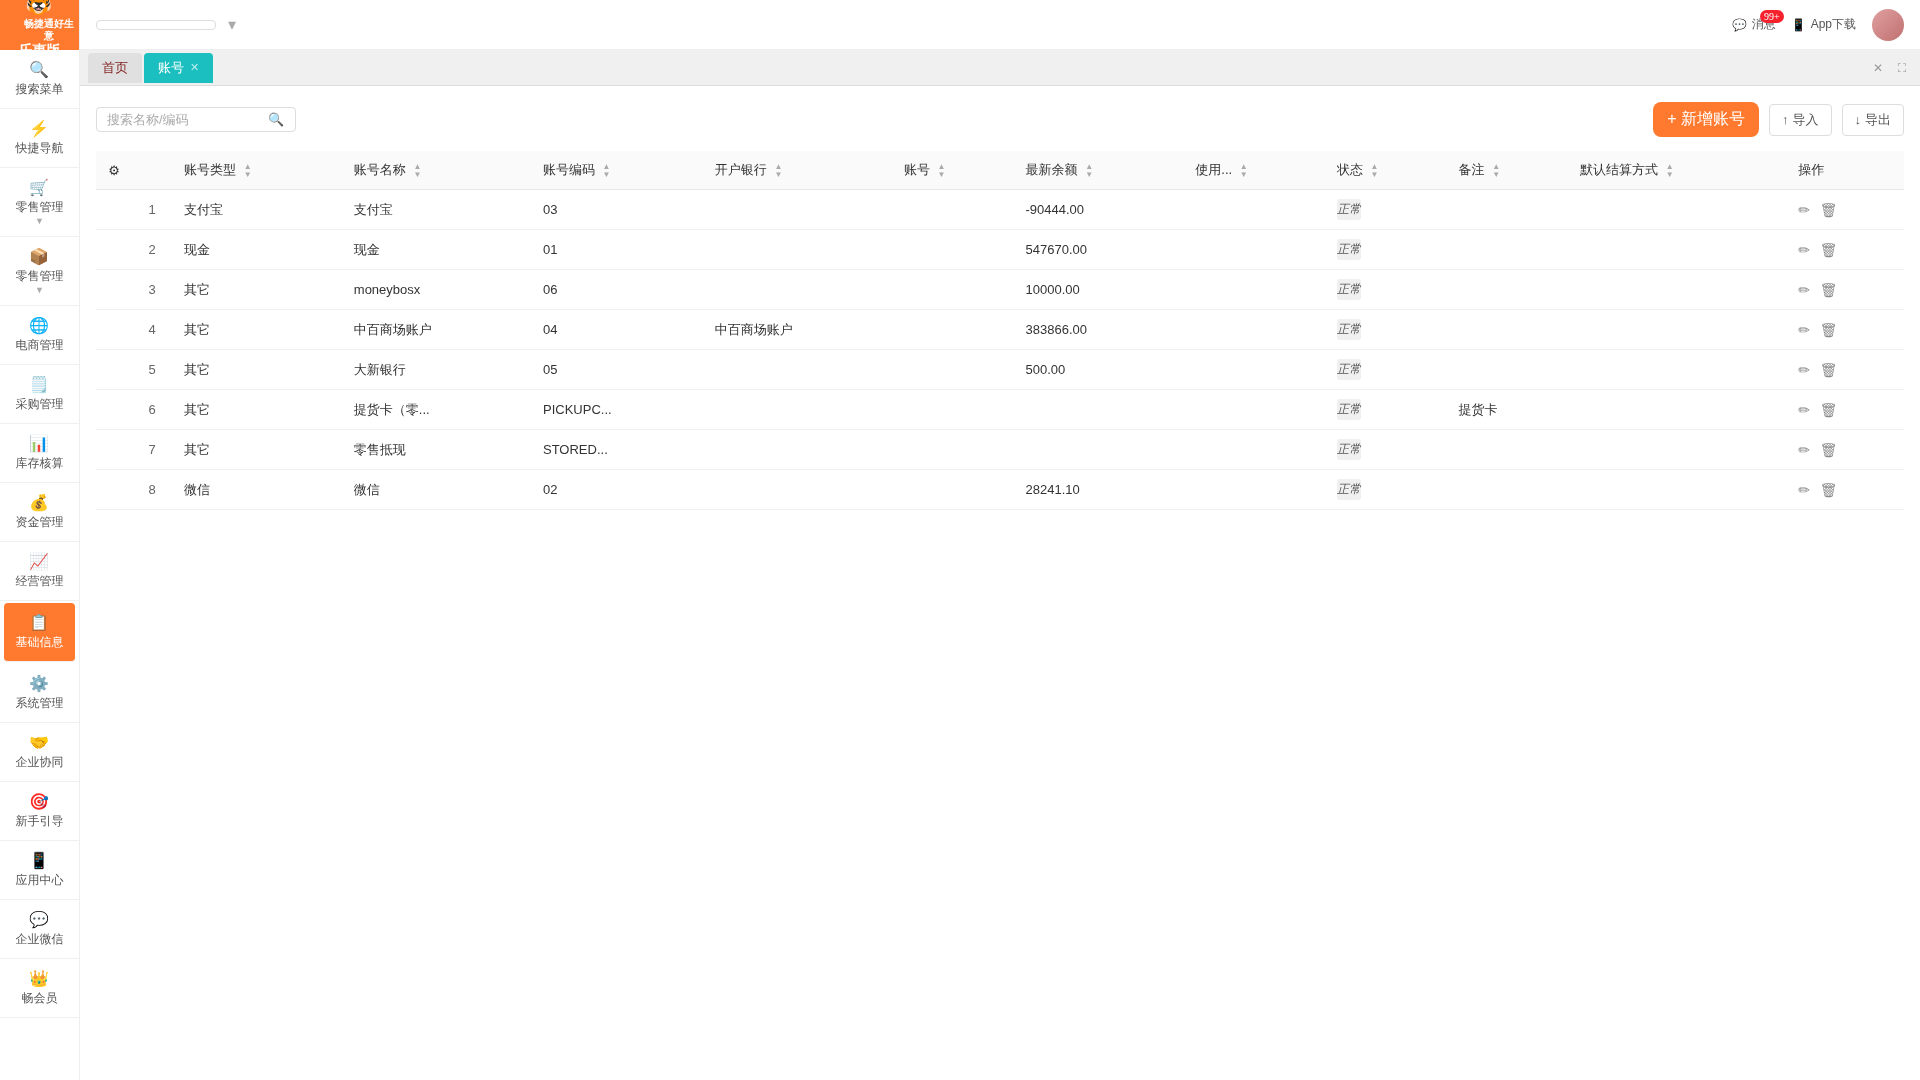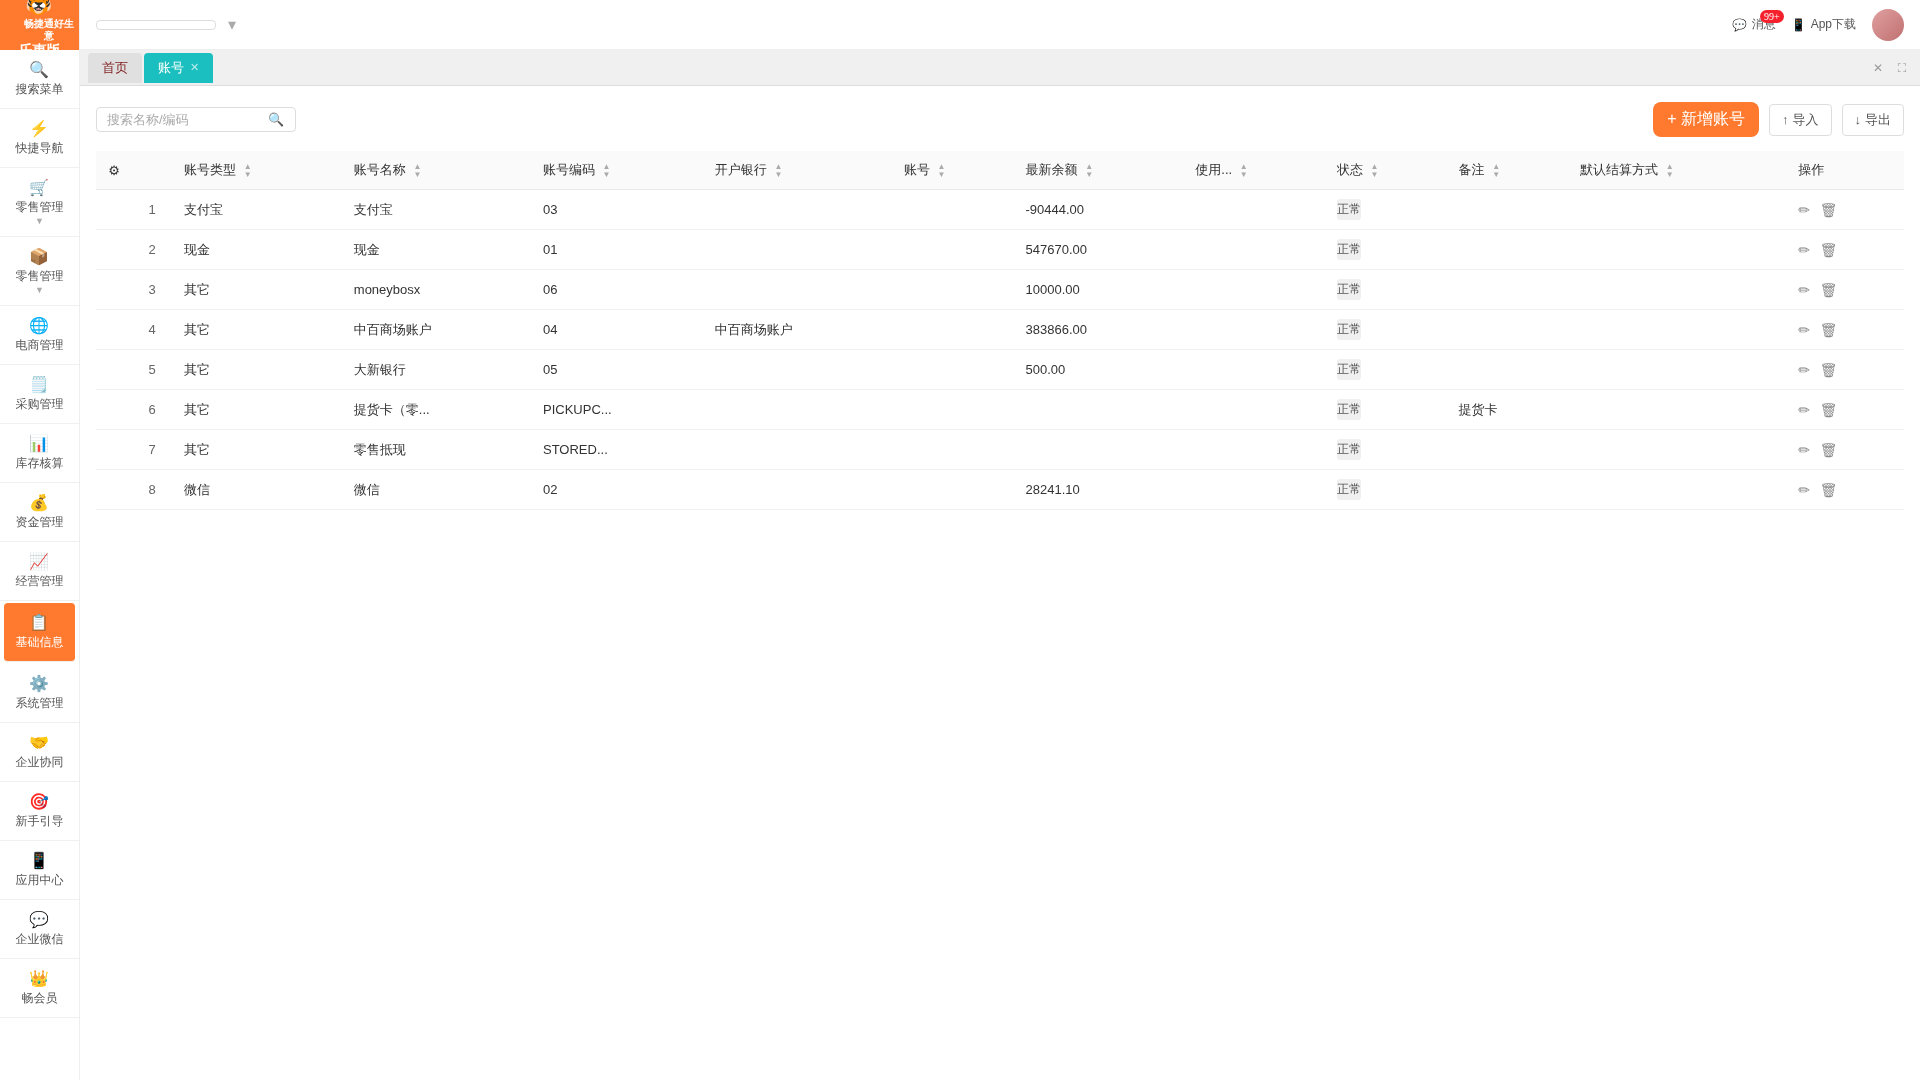--- a/index.html
+++ b/index.html
@@ -260,20 +260,21 @@
       white-space: nowrap;
     }
     .td-center { text-align: center; }
     .status-badge {
       display: inline-block;
       background: #f0f0f0;
       color: #555;
       border-radius: 3px;
       padding: 2px 0;
       font-size: 12px;
+      font-style: italic;
     }
     .action-btns {
       display: flex;
       gap: 10px;
       align-items: center;
     }
     .action-icon {
       color: #888;
       cursor: pointer;
       font-size: 14px;

